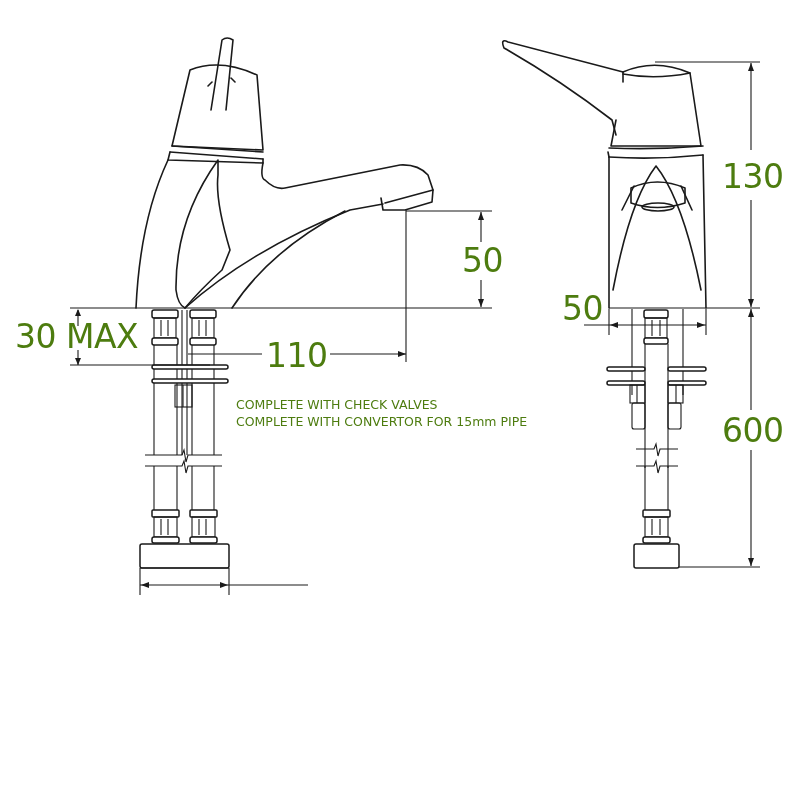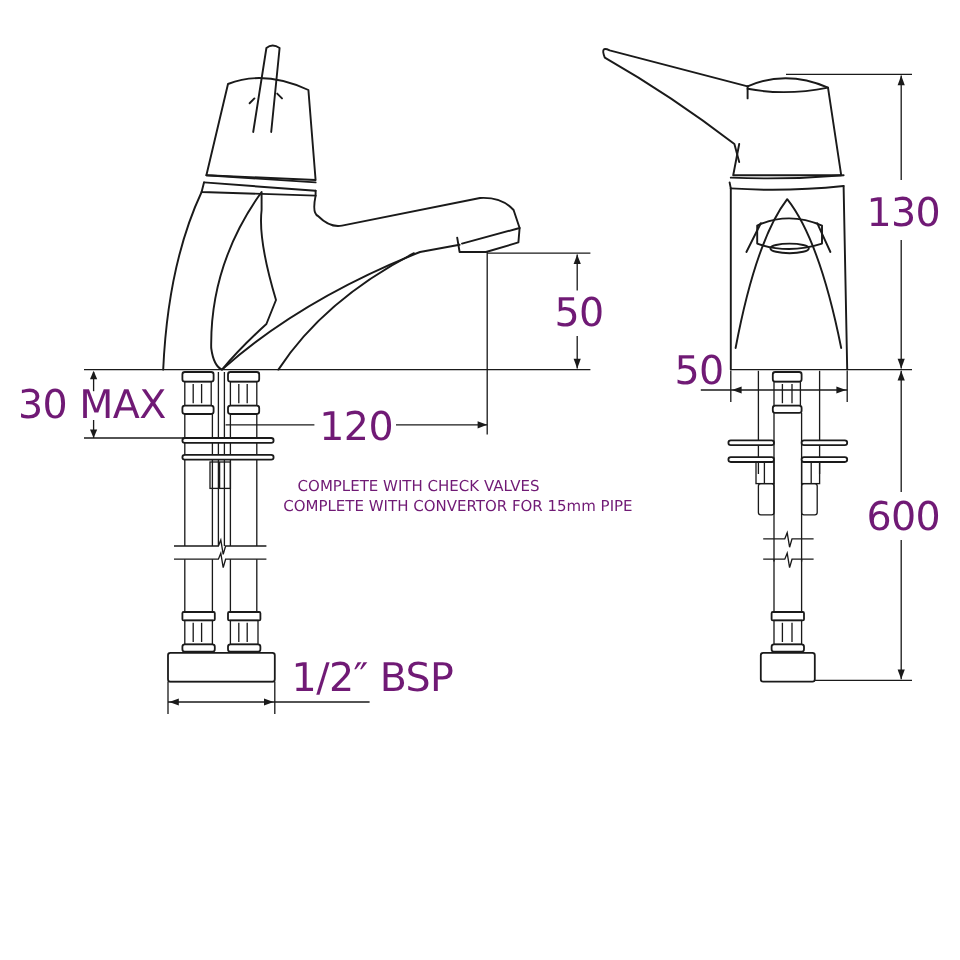--- a/index.html
+++ b/index.html
@@ -3,21 +3,21 @@
 <meta charset="utf-8">
 <style>
   html, body { margin: 0; padding: 0; background: #ffffff; }
   .canvas { position: relative; width: 800px; height: 800px; background: #ffffff; overflow: hidden; }
   svg.drawing { position: absolute; left: 0; top: 0; }
   .ln { fill: none; stroke: #1a1a1a; stroke-width: 1.6; stroke-linecap: round; stroke-linejoin: round; }
   .th { fill: none; stroke: #1a1a1a; stroke-width: 1.1; }
   .fillw { fill: #ffffff; stroke: #1a1a1a; stroke-width: 1.5; }
   .dim { fill: none; stroke: #1a1a1a; stroke-width: 1.1; }
   .arrow { fill: #1a1a1a; stroke: none; }
-  .lbl { position: absolute; font-family: "DejaVu Sans", sans-serif; color: #701a75; white-space: nowrap; line-height: 1; }
+  .lbl { position: absolute; font-family: "DejaVu Sans", sans-serif; color: #4d7c0f; white-space: nowrap; line-height: 1; }
   .big { font-size: 33px; letter-spacing: -0.5px; }
   .note { font-size: 12.5px; letter-spacing: 0px; }
 </style>
 </head>
 <body>
 
 <div class="canvas">
 
   <svg class="drawing" width="800" height="800" viewBox="0 0 800 800">
 
@@ -196,21 +196,20 @@
       <line class="dim" x1="584" y1="325" x2="706" y2="325"></line>
       <line class="dim" x1="609" y1="309" x2="609" y2="335"></line>
       <line class="dim" x1="706" y1="309" x2="706" y2="335"></line>
       <polygon class="arrow" points="610,325 618,322 618,328"></polygon>
       <polygon class="arrow" points="705,325 697,322 697,328"></polygon>
     </g>
   </svg>
 
   <div class="lbl big" style="left:462px; top:244px;">50</div>
   <div class="lbl big" style="left:15px; top:320px;text-align:right;">30 MAX</div>
-  <div class="lbl big" style="left:264px; top:339px; background:#fff; padding:0 2px;">120</div>
+  <div class="lbl big" style="left:264px; top:339px; background:#fff; padding:0 2px;">110</div>
   <div class="lbl big" style="left:722px; top:160px; background:#fff;">130</div>
   <div class="lbl big" style="left:562px; top:292px;">50</div>
   <div class="lbl big" style="left:722px; top:414px; background:#fff;">600</div>
-  <div class="lbl big" style="left:243px; top:548px; background:#fff; padding-right:2px;">1/2″ BSP</div>
-
-  <div class="lbl note" style="left:248px; top:399px;">COMPLETE WITH CHECK VALVES</div>
+
+  <div class="lbl note" style="left:236px; top:399px;">COMPLETE WITH CHECK VALVES</div>
   <div class="lbl note" style="left:236px; top:416px;text-align:center;">COMPLETE WITH CONVERTOR FOR 15mm PIPE</div>
 </div>
 
 </body></html>

